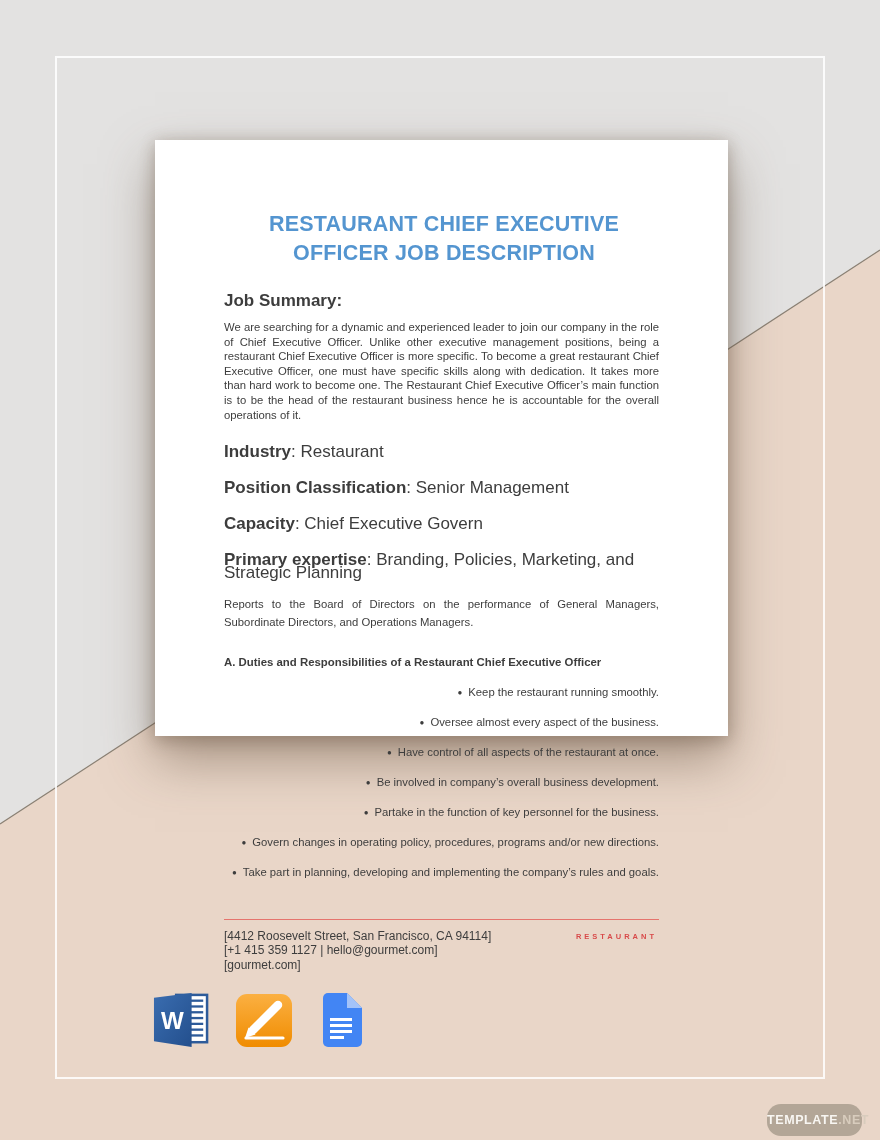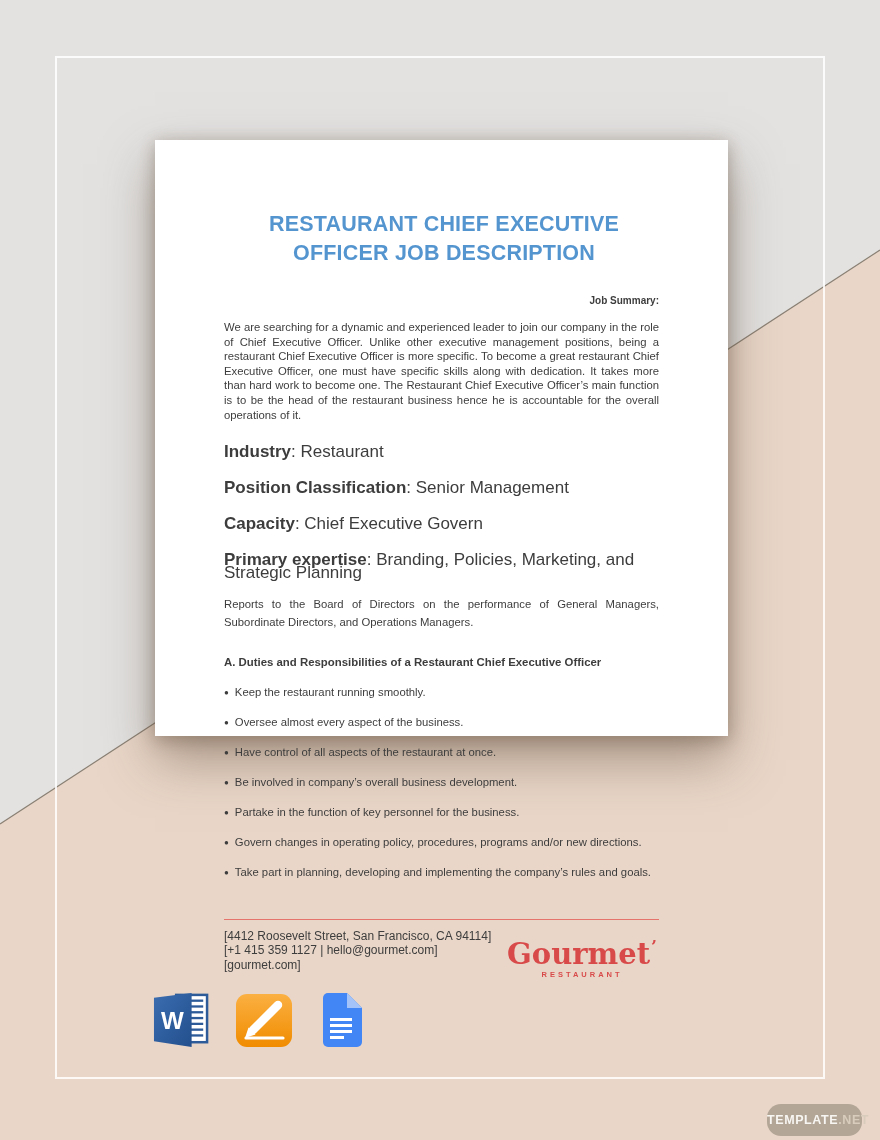--- a/index.html
+++ b/index.html
@@ -7,27 +7,27 @@
   .stage{position:relative;width:880px;height:1140px;background:#e3e2e1;overflow:hidden;}
   .bg-svg{position:absolute;left:0;top:0;width:880px;height:1140px;display:block;}
   .frame{position:absolute;left:55px;top:56px;width:766px;height:1019px;
          border:2.5px solid rgba(255,255,255,0.85);}
   
   .page{position:absolute;left:155px;top:140px;width:573px;height:596px;background:#ffffff;
         box-shadow:0 24px 48px rgba(104,84,66,0.50),0 6px 16px rgba(104,84,66,0.28),0 0 14px rgba(110,95,80,0.18);
         box-sizing:border-box;padding:69px 69px 0;color:#3d3d3d;}
   .doc-title{width:440px;margin:1px auto 0;text-align:center;font-size:21.5px;line-height:29px;
              font-weight:bold;color:#5495d0;letter-spacing:0.2px;}
-  .js-label{margin-top:26px;font-size:10px;line-height:13px;font-weight:bold;text-align:right;}
+  .js-label{margin-top:26px;font-size:17px;line-height:13px;font-weight:bold;}
   .doc-par{margin-top:13px;font-size:11.3px;line-height:14.6px;text-align:justify;}
   .field-row{margin-top:23px;font-size:17px;line-height:13px;}
   .field-row .b{font-weight:bold;}
   .reports{margin-top:16px;font-size:11.3px;line-height:18px;text-align:justify;}
   .sec-head{margin-top:25px;font-size:11.4px;line-height:13px;font-weight:bold;}
-  .bullet-row{margin-top:16.5px;font-size:11.3px;line-height:12.5px;}
+  .bullet-row{margin-top:16.5px;font-size:11.3px;line-height:12.5px;text-align:right;}
   .bullet-row:first-of-type{margin-top:15px;}
   .bullet-dot{font-size:8px;vertical-align:1px;margin-right:6px;}
   .divider{margin-top:40px;border-top:1.5px solid #e5746d;}
   .footer-row{margin-top:9px;display:flex;justify-content:space-between;align-items:flex-start;}
   .contact div{font-size:12px;line-height:14.3px;color:#3d3d3d;}
   .logo{text-align:center;margin-top:2px;margin-right:2px;}
   .logo-name{font-family:"DejaVu Serif",serif;font-weight:bold;font-size:29px;line-height:30px;color:#d84a4a;}
   .logo-mark{font-size:17px;vertical-align:12px;margin-left:1px;}
   .logo-sub{margin-top:1px;font-size:7.5px;font-weight:bold;letter-spacing:3px;color:#d84a4a;}
   
@@ -99,21 +99,20 @@
 
     <div class="divider"></div>
 
     <div class="footer-row">
       <div class="contact">
         <div>[4412 Roosevelt Street, San Francisco, CA 94114]</div>
         <div>[+1 415 359 1127 | hello@gourmet.com]</div>
         <div>[gourmet.com]</div>
       </div>
       <div class="logo">
-        <div class="logo-name"><span>Gourmet</span><span class="logo-mark">’</span></div>
         <div class="logo-sub">RESTAURANT</div>
       </div>
     </div>
   </div>
 
   <div class="icons-row">
 
     <svg width="58" height="56" viewBox="0 0 60 58">
       <rect x="25" y="3" width="32" height="49" fill="#ffffff" stroke="#2d5b9a" stroke-width="2.6"></rect>
       <g stroke="#2d5b9a" stroke-width="2.4">

